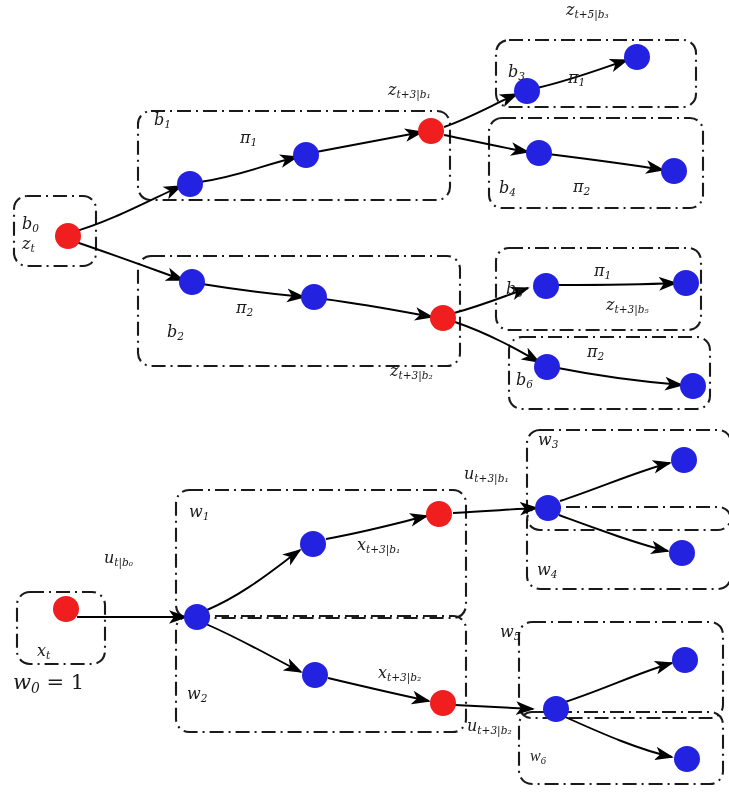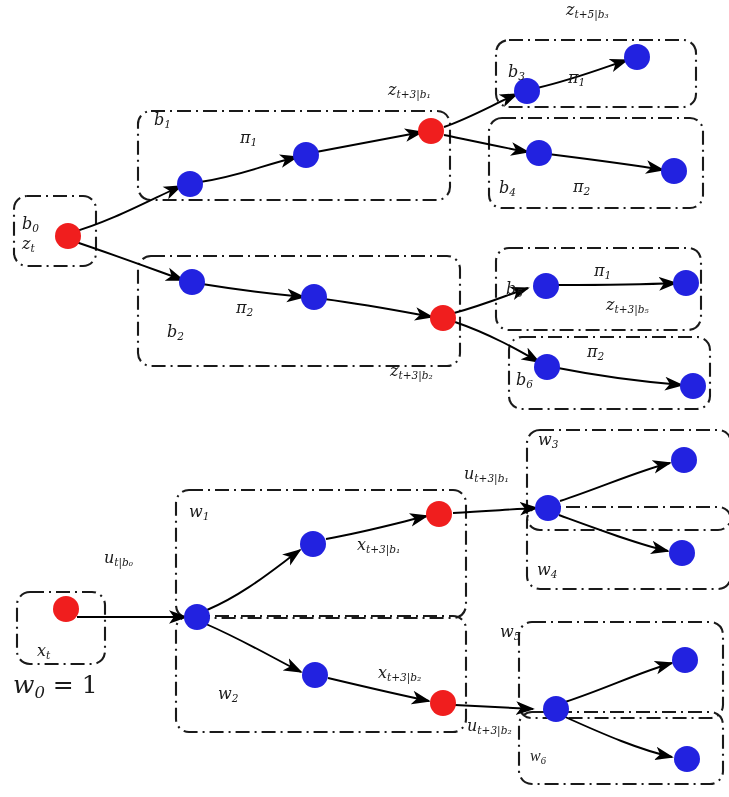--- a/index.html
+++ b/index.html
@@ -36,21 +36,21 @@
   .mlabel .sub {
     font-size: 0.66em;
     font-style: italic;
     vertical-align: baseline;
     position: relative;
     top: 0.30em;
   }
   .mlabel .up {
     font-style: normal;
   }
-  .mlabel.big  { font-size: 25px; }
+  .mlabel.big  { font-size: 21px; }
   .mlabel.med  { font-size: 16px; }
 </style>
 </head>
 <body>
 
 <div id="stage">
 
   <svg width="729" height="797" viewBox="0 0 729 797">
     <defs>
       <marker id="ah" markerWidth="10" markerHeight="8" refX="9" refY="4" orient="auto" markerUnits="strokeWidth">
@@ -189,21 +189,21 @@
   <div class="mlabel med" style="left:606px; top:297px;"><span>z</span><span class="sub">t+3|b₅</span></div>
 
   <div class="mlabel med" style="left:516px; top:372px;text-align:center;"><span>b</span><span class="sub">6</span></div>
   <div class="mlabel med" style="left:587px; top:344px;"><span>π</span><span class="sub">2</span></div>
 
   <div class="mlabel med" style="left:37px; top:643px;"><span>x</span><span class="sub">t</span></div>
   <div class="mlabel big" style="left:13px; top:672px;"><span>w</span><span class="sub">0</span>&nbsp;<span class="up">= 1</span></div>
   <div class="mlabel med" style="left:104px; top:550px;"><span>u</span><span class="sub">t|b₀</span></div>
 
   <div class="mlabel med" style="left:189px; top:504px;"><span>w</span><span class="sub">1</span></div>
-  <div class="mlabel med" style="left:187px; top:686px;margin-left:31px;"><span>w</span><span class="sub">2</span></div>
+  <div class="mlabel med" style="left:187px; top:686px;"><span>w</span><span class="sub">2</span></div>
   <div class="mlabel med" style="left:357px; top:528px;margin-top:9px;"><span>x</span><span class="sub">t+3|b₁</span></div>
   <div class="mlabel med" style="left:378px; top:665px;"><span>x</span><span class="sub">t+3|b₂</span></div>
 
   <div class="mlabel med" style="left:464px; top:466px;"><span>u</span><span class="sub">t+3|b₁</span></div>
   <div class="mlabel med" style="left:467px; top:718px;"><span>u</span><span class="sub">t+3|b₂</span></div>
 
   <div class="mlabel med" style="left:538px; top:432px;"><span>w</span><span class="sub">3</span></div>
   <div class="mlabel med" style="left:537px; top:562px;"><span>w</span><span class="sub">4</span></div>
   <div class="mlabel med" style="left:500px; top:624px;"><span>w</span><span class="sub">5</span></div>
   <div class="mlabel med" style="left:530px; top:748px;font-family:Liberation Serif, serif;"><span>w</span><span class="sub">6</span></div>

